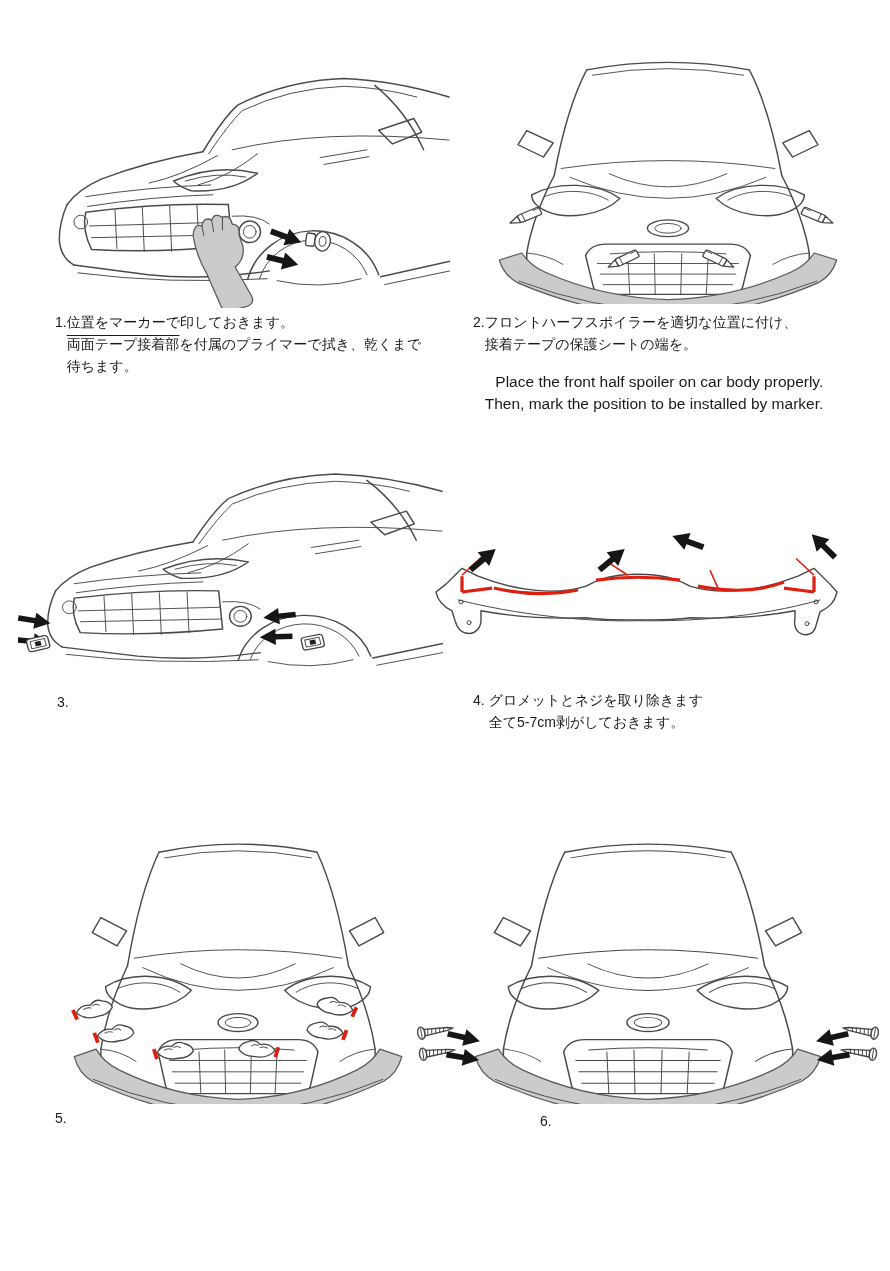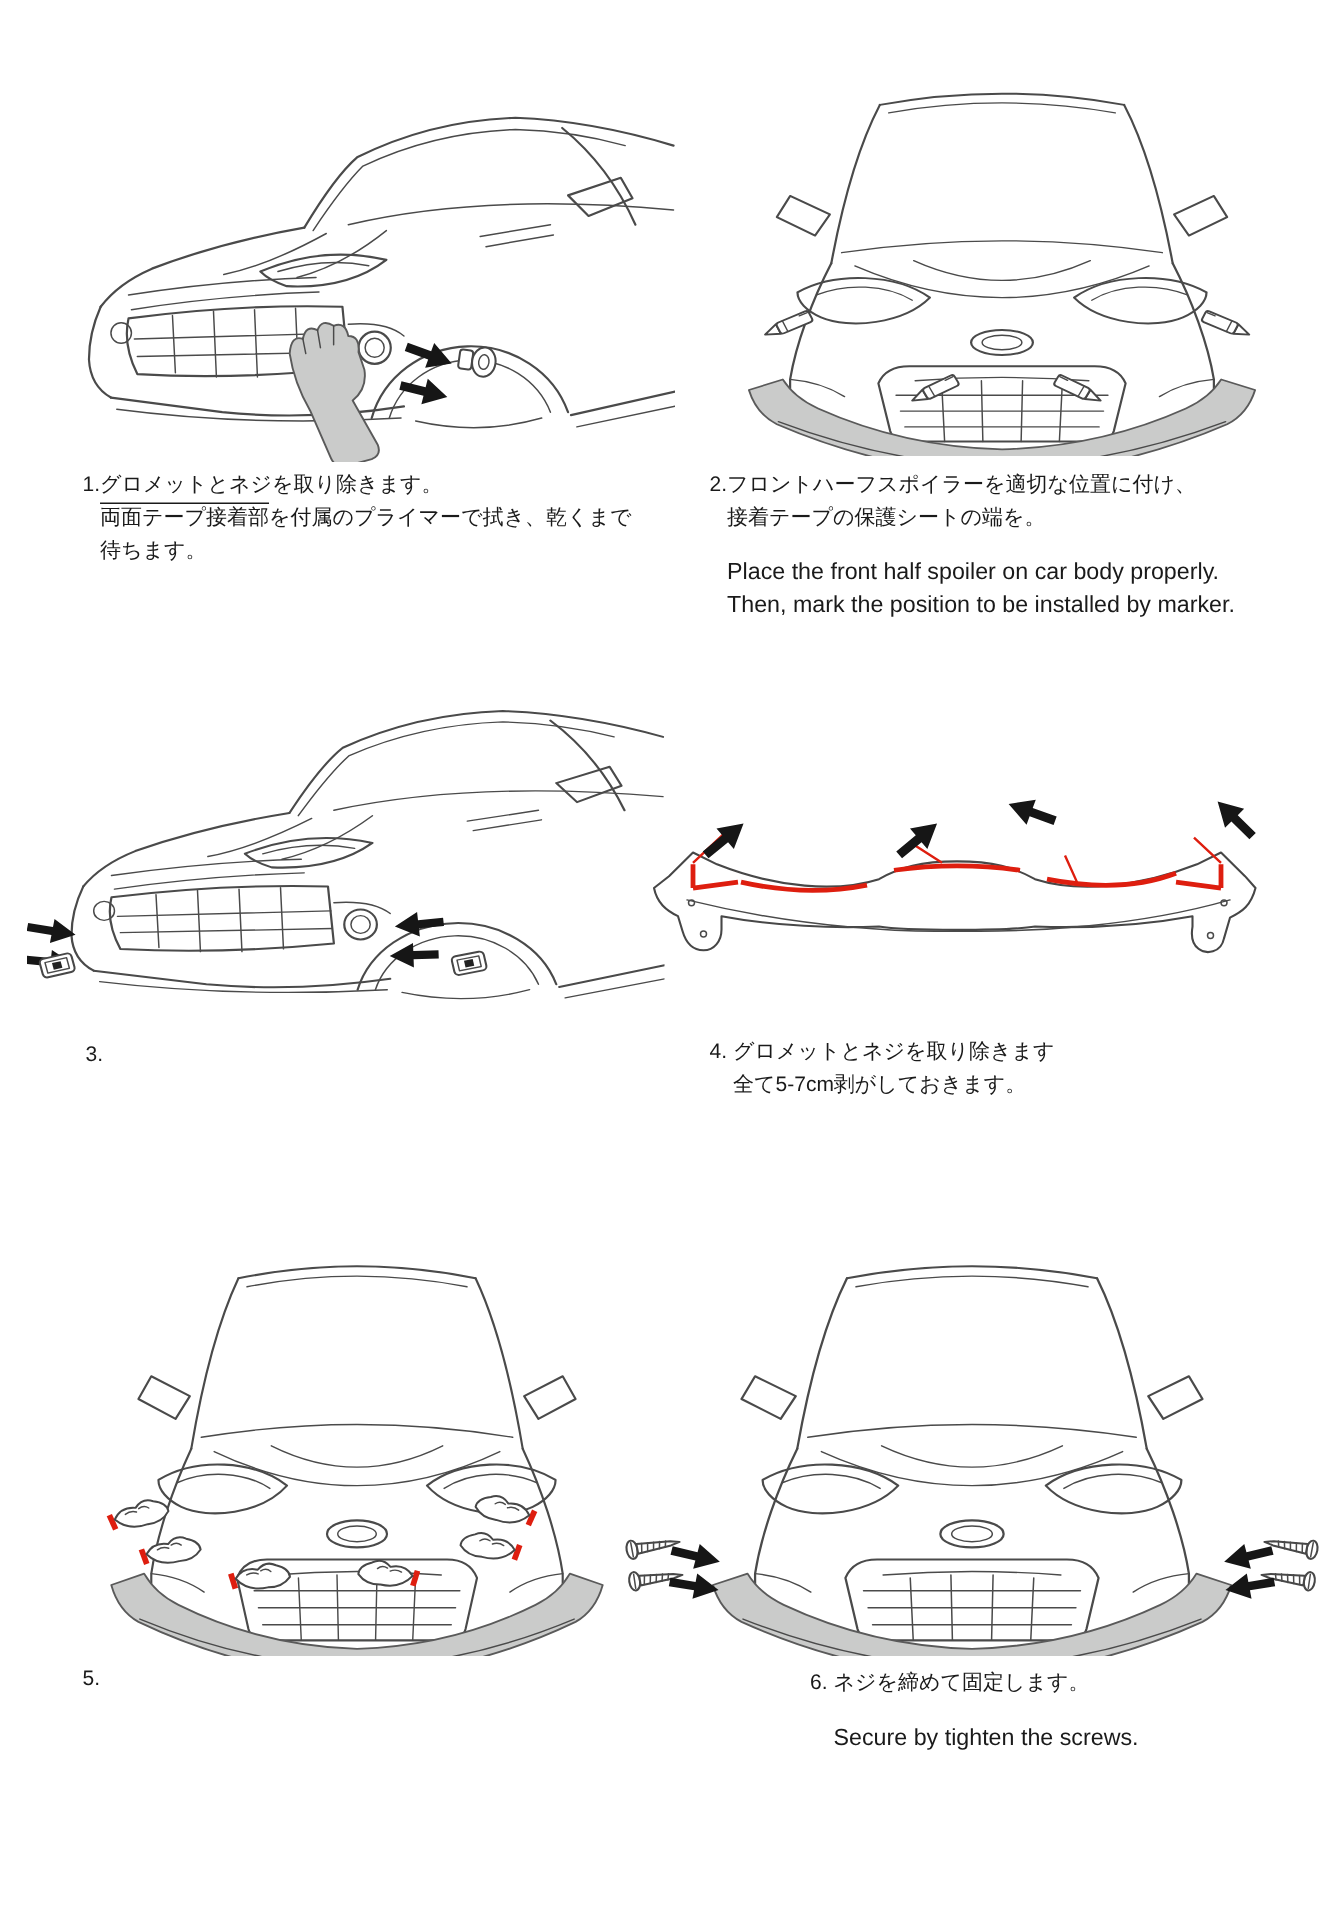--- a/index.html
+++ b/index.html
@@ -10,21 +10,21 @@
   .thin{stroke-width:1;}
   .gray{fill:#cacbca;stroke:#5a5a5a;stroke-width:1.3;stroke-linejoin:round;}
   .wht{fill:#ffffff;stroke:#474747;stroke-width:1.4;stroke-linejoin:round;}
   .arrow{fill:#161616;stroke:none;}
   .red{stroke:#de1e0f;stroke-width:3.2;fill:none;stroke-linecap:butt;}
   .red2{stroke:#de1e0f;stroke-width:1.6;fill:none;}
   .redfill{fill:#de1e0f;stroke:none;}
   .step{position:absolute;display:flex;align-items:flex-start;}
   .num{flex:0 0 auto;font-size:14px;line-height:22px;margin-right:4px;}
   .jp{font-size:14px;line-height:22px;white-space:pre-line;}
-  .en{font-size:15.5px;line-height:22px;white-space:pre-line;margin-top:16px;}
+  .en{font-size:15.5px;line-height:22px;white-space:pre-line;margin-top:16px;text-align:right;}
   .ovl{text-decoration:overline;}
 </style>
 </head>
 <body>
 
 <div class="page">
 
   <svg width="0" height="0" style="position:absolute" aria-hidden="true">
     <defs>
       <g id="front-car">
@@ -198,21 +198,21 @@
       <use href="#screw" transform="translate(4,218) rotate(-10)"></use>
       <use href="#screw" transform="translate(6,240) rotate(-8)"></use>
       <use href="#arrow" transform="translate(38,216) rotate(14)"></use>
       <use href="#arrow" transform="translate(36,238) rotate(10)"></use>
     </g>
   </svg>
 
   <div class="step" style="left:55px;top:311px;width:410px">
     <span class="num" style="margin-right:0">1.</span>
     <div>
-      <div class="jp"><span>グロメットとネジを取り除きます。
+      <div class="jp"><span>位置をマーカーで印しておきます。
 </span><span class="ovl">両面テープ接着部</span><span>を付属のプライマーで拭き、乾くまで
 待ちます。</span></div>
     </div>
   </div>
 
   <div class="step" style="left:473px;top:311px;width:415px">
     <span class="num" style="margin-right:0">2.</span>
     <div>
       <div class="jp">フロントハーフスポイラーを適切な位置に付け、
 接着テープの保護シートの端を。</div>
@@ -234,19 +234,15 @@
   </div>
 
   <div class="step" style="left:55px;top:1107px;width:435px">
     <span class="num">5.</span>
     <div>
     </div>
   </div>
 
   <div class="step" style="left:540px;top:1110px;width:330px">
     <span class="num">6.</span>
-    <div>
-      <div class="jp">ネジを締めて固定します。</div>
-      <div class="en">Secure by tighten the screws.</div>
-    </div>
   </div>
 
 </div>
 
 </body></html>

